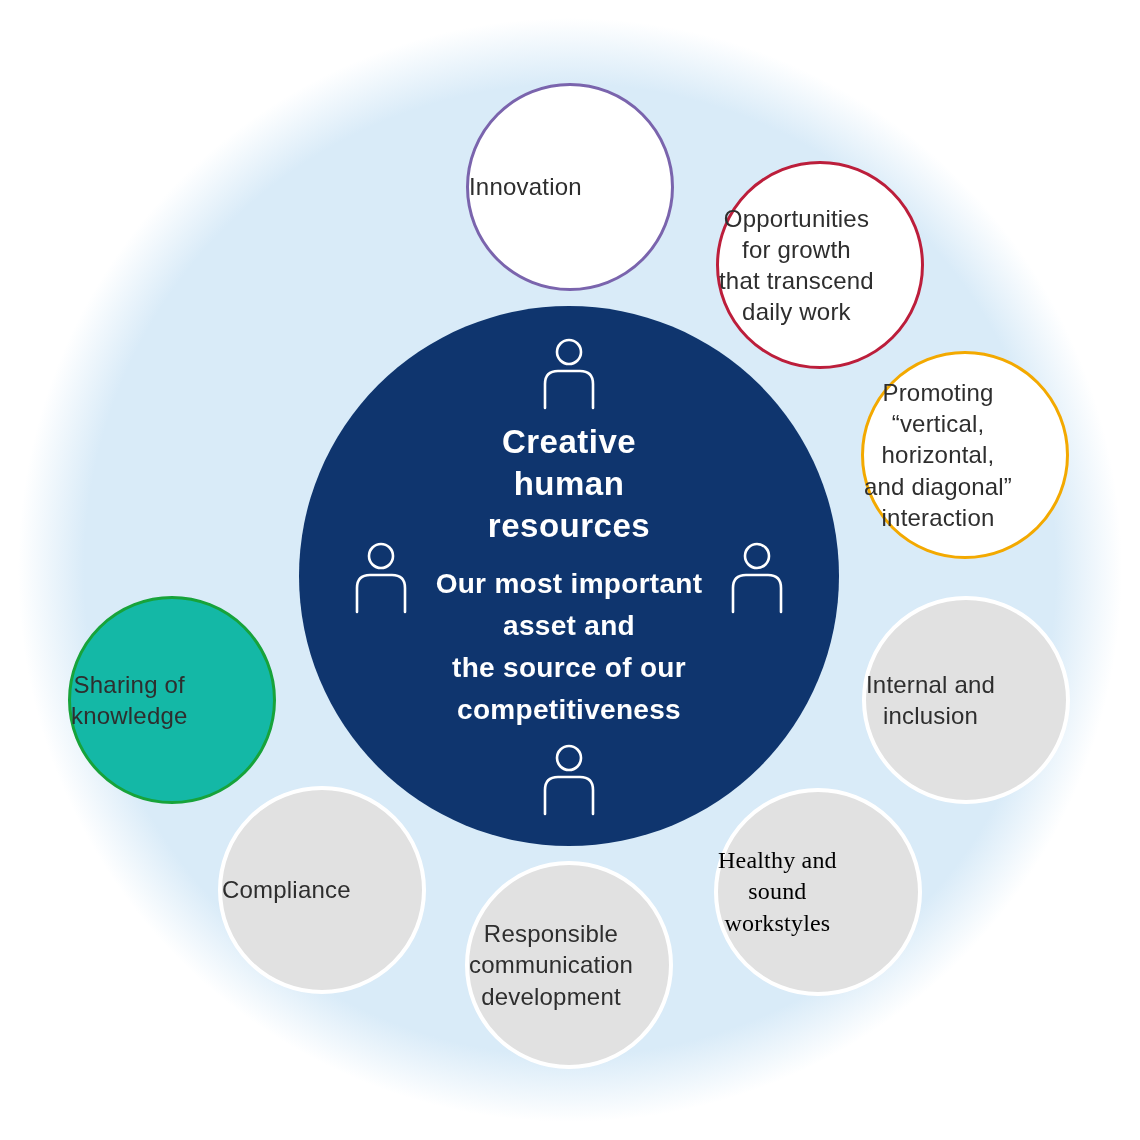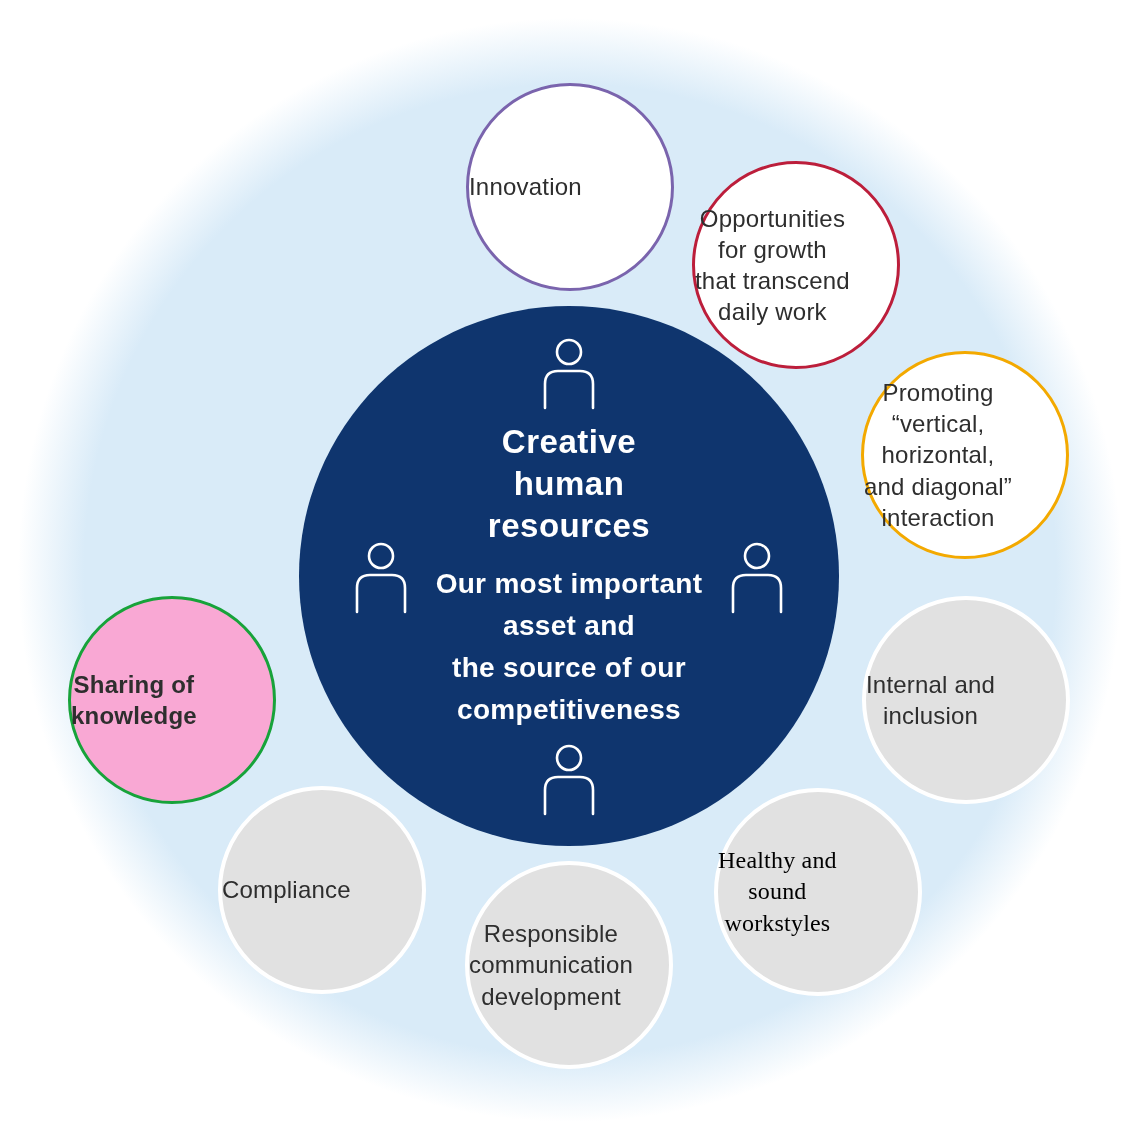--- a/index.html
+++ b/index.html
@@ -10,21 +10,21 @@
   .bg-glow {
     position:absolute; left:18px; top:18px; width:1104px; height:1104px;
     border-radius:50%;
   }
   .center-circle {
     position:absolute; left:299px; top:306px; width:540px; height:540px;
     border-radius:50%; z-index:1;
   }
   .center-text {
     position:absolute; inset:0; display:flex; flex-direction:column;
-    align-items:center; justify-content:center; text-align:center;
+    justify-content:center; text-align:center;
   }
   .center-title {
     font-size:33px; font-weight:700; line-height:1.27;
     white-space:pre-line; margin-bottom:16px; letter-spacing:0.5px;
   }
   .center-subtitle {
     font-size:28px; font-weight:700; line-height:1.5;
     white-space:pre-line; letter-spacing:0.3px;
   }
   .person { position:absolute; width:60px; height:72px; }
@@ -38,21 +38,21 @@
     position:absolute; width:208px; height:208px; border-radius:50%;
     display:flex; align-items:center; 
     box-sizing:border-box; z-index:2;
   }
   .sat-label {
     white-space:pre-line; text-align:center;
     font-size:24px; line-height:1.3; letter-spacing:0.2px;
   }
   .sat-0 { left:466px; top:83px;  }  
   .sat-1 { left:218px; top:161px; }  
-  .sat-2 { left:692px; top:161px; }  
+  .sat-2 { left:716px; top:161px; }  
   .sat-3 { left:861px; top:351px; }  
   .sat-4 { left:67px;  top:353px; }  
   .sat-5 { left:68px;  top:596px; }  
   .sat-6 { left:862px; top:596px; }  
   .sat-7 { left:714px; top:788px; }  
   .sat-8 { left:218px; top:786px; }  
   .sat-9 { left:465px; top:861px; }  
 </style>
 </head>
 <body>
@@ -105,21 +105,21 @@
 that transcend
 daily work</span>
   </div>
   <div class="satellite sat-3" style="background: rgb(255, 255, 255); border: 3px solid rgb(243, 169, 0);">
     <span class="sat-label" style="color: rgb(46, 46, 46);">Promoting
 “vertical,
 horizontal,
 and diagonal”
 interaction</span>
   </div>
-  <div class="satellite sat-5" style="background: #f9a8d4; border: 3px solid rgb(23, 163, 58); font-weight: bold;">
+  <div class="satellite sat-5" style="background: #14b8a6; border: 3px solid rgb(23, 163, 58);">
     <span class="sat-label" style="color: rgb(46, 46, 46);">Sharing of
 knowledge</span>
   </div>
   <div class="satellite sat-6" style="background: rgb(225, 225, 225); border: 4px solid rgb(255, 255, 255);">
     <span class="sat-label" style="color: rgb(46, 46, 46);">Internal and
 inclusion</span>
   </div>
   <div class="satellite sat-7" style="background: rgb(225, 225, 225); border: 4px solid rgb(255, 255, 255);">
     <span class="sat-label" style="color: #000000; font-family: Liberation Serif, serif;">Healthy and
 sound

